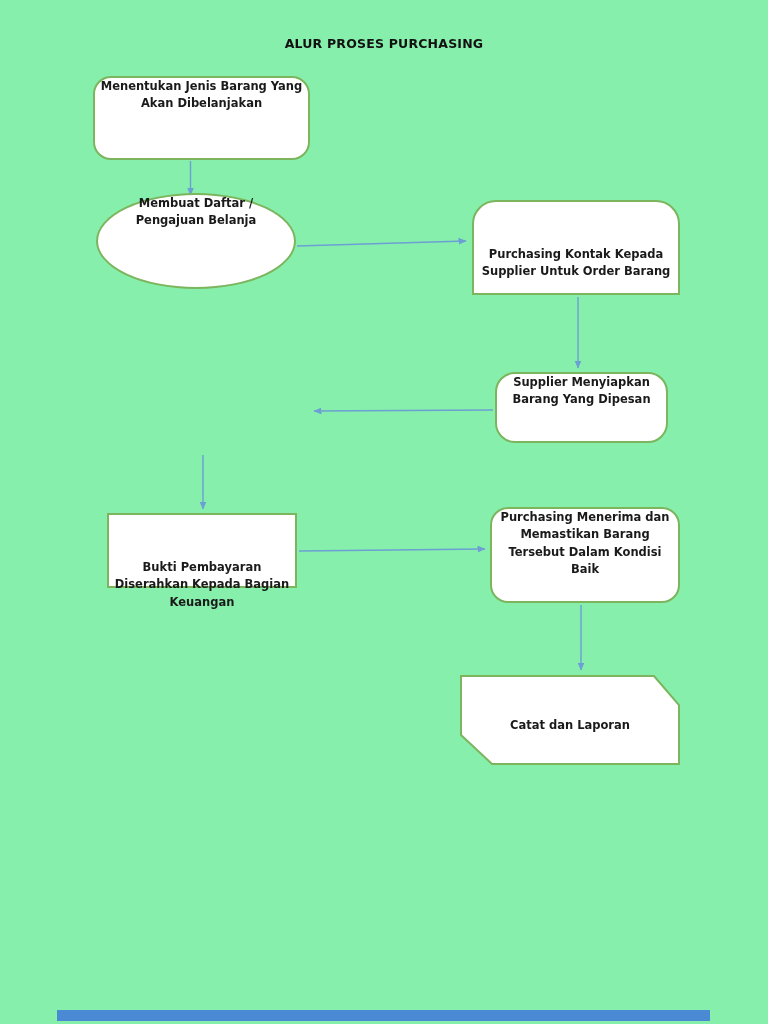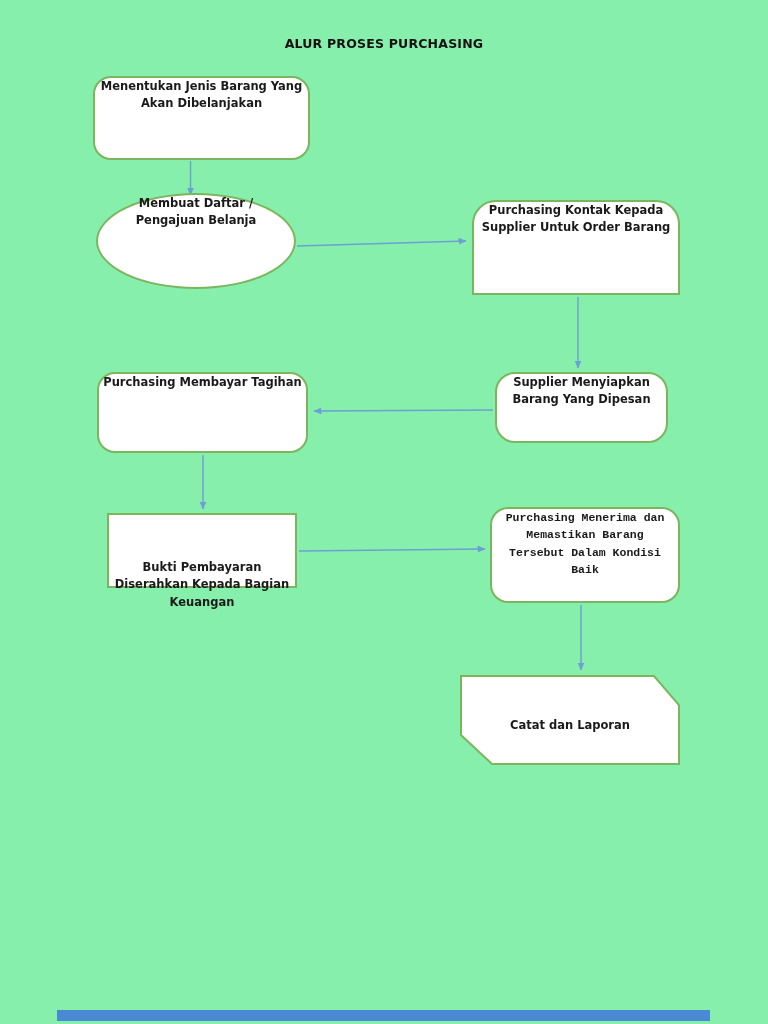--- a/index.html
+++ b/index.html
@@ -38,28 +38,28 @@
   .node .node-text { display: block; }
   .rounded      { border-radius: 18px; }
   .top-rounded  { border-radius: 24px 24px 0 0; }
   .ellipse      { border-radius: 50%; }
 
   #node-0 { left:  93px; top:  76px; width: 217px; height: 84px; }
   #node-0 .node-text { width: 208px; }
   #node-1 { left:  96px; top: 193px; width: 200px; height: 96px; }
   #node-1 .node-text { width: 150px; }
   #node-2 { left: 472px; top: 200px; width: 208px; height: 95px; }
-  #node-2 .node-text { width: 198px; }
+  #node-2 .node-text { width: 198px; margin-top: 44px; }
   #node-3 { left: 495px; top: 372px; width: 173px; height: 71px; border-radius: 20px; }
   #node-3 .node-text { width: 162px; }
   #node-4 { left:  97px; top: 372px; width: 211px; height: 81px; }
   #node-4 .node-text { white-space: nowrap; }
   #node-5 { left: 107px; top: 513px; width: 190px; height: 75px; }
   #node-5 .node-text { width: 178px; margin-top: 44px; }
-  #node-6 { left: 490px; top: 507px; width: 190px; height: 96px; font-family: Liberation Mono, monospace; }
+  #node-6 { left: 490px; top: 507px; width: 190px; height: 96px; }
   #node-6 .node-text { width: 170px; }
 
   
   #node-7 {
     position: absolute;
     left: 460px; top: 675px; width: 220px; height: 90px;
     color: #1A1A1A; font-size: 11.5px; font-weight: bold;
   }
   #node-7 svg { position: absolute; left: 0; top: 0; }
   #node-7 .card-label {
@@ -115,23 +115,20 @@
   </div>
 
   <div id="node-2" class="node top-rounded">
     <span class="node-text">Purchasing Kontak Kepada Supplier Untuk Order Barang</span>
   </div>
 
   <div id="node-3" class="node">
     <span class="node-text">Supplier Menyiapkan Barang Yang Dipesan</span>
   </div>
 
-  <div id="node-4" class="node rounded">
-    <span class="node-text">Purchasing Membayar Tagihan</span>
-  </div>
 
   <div id="node-5" class="node">
     <span class="node-text">Bukti Pembayaran Diserahkan Kepada Bagian Keuangan</span>
   </div>
 
   <div id="node-6" class="node rounded">
     <span class="node-text">Purchasing Menerima dan Memastikan Barang Tersebut Dalam Kondisi Baik</span>
   </div>
 
   <div id="node-7">

